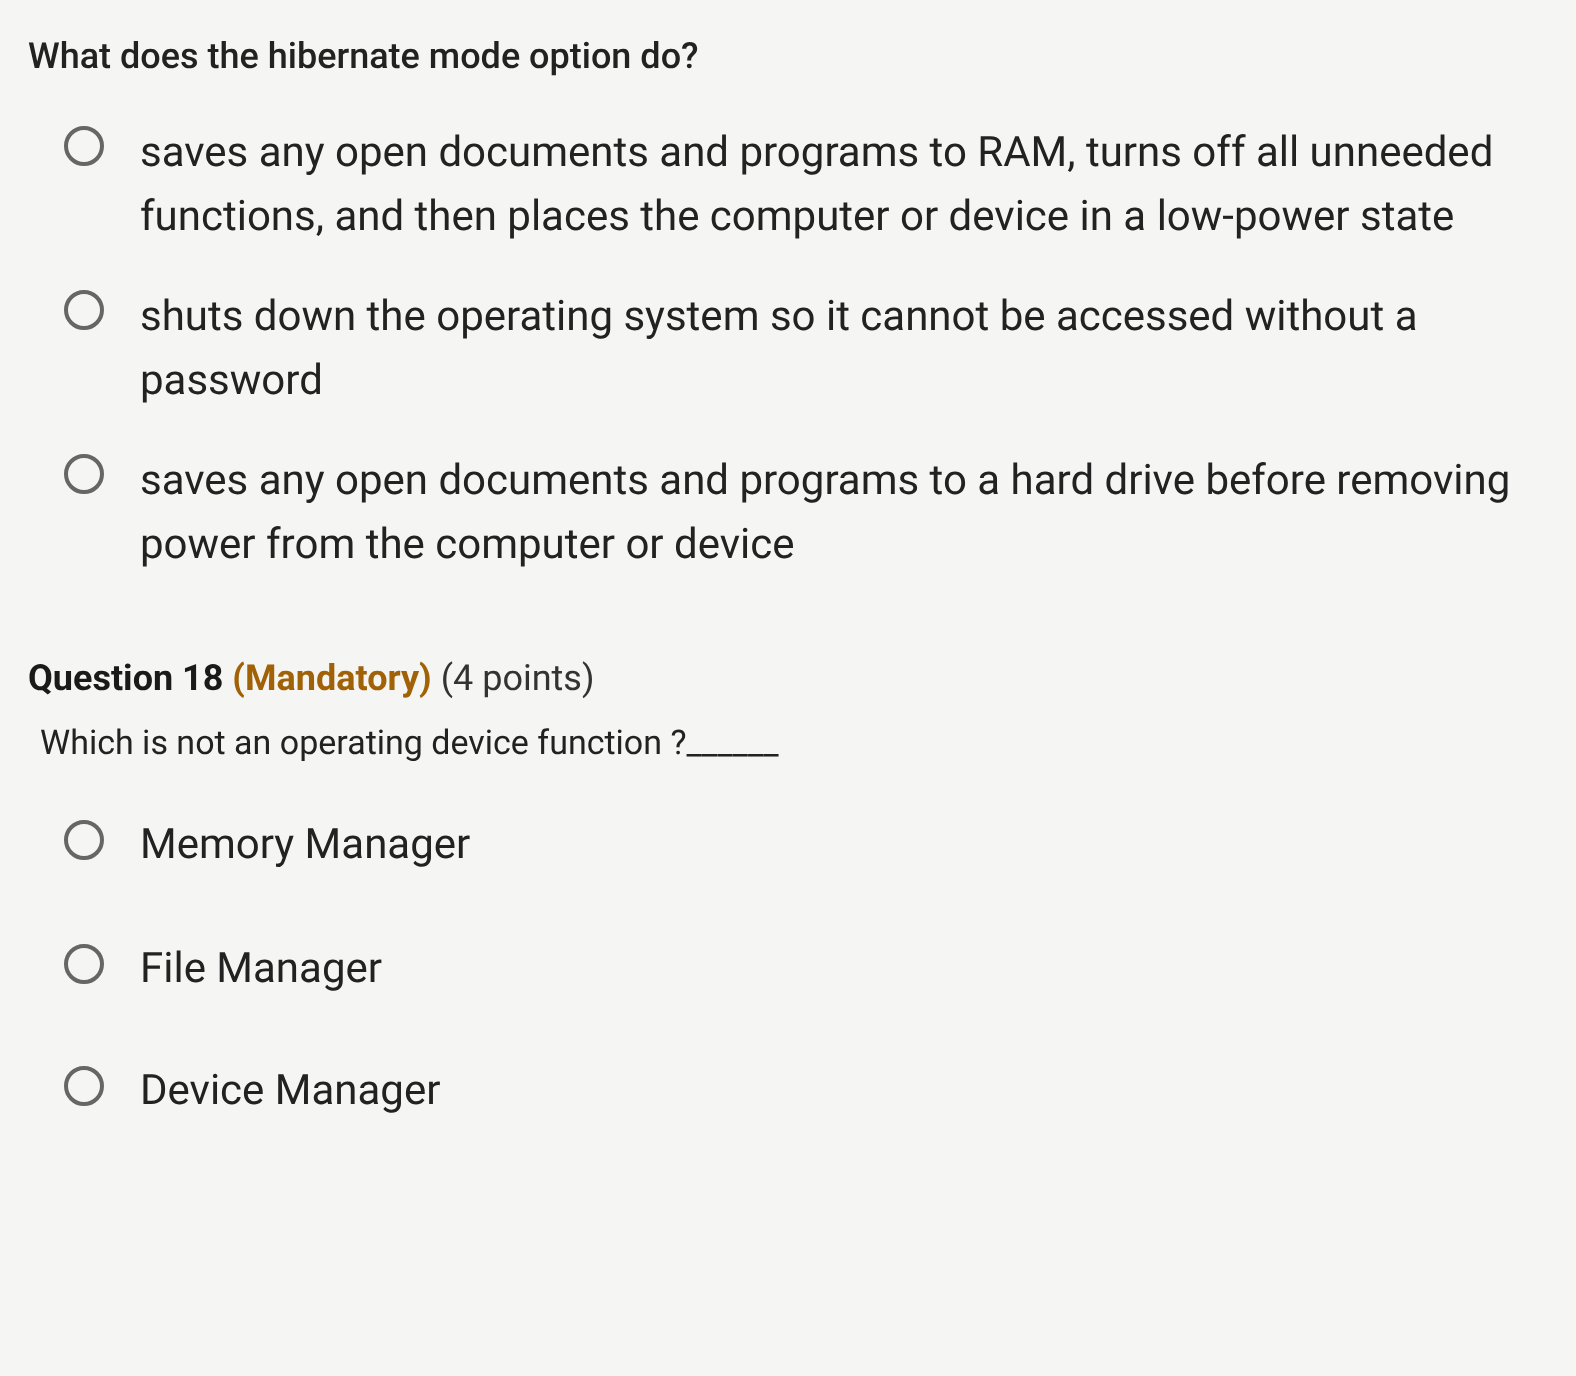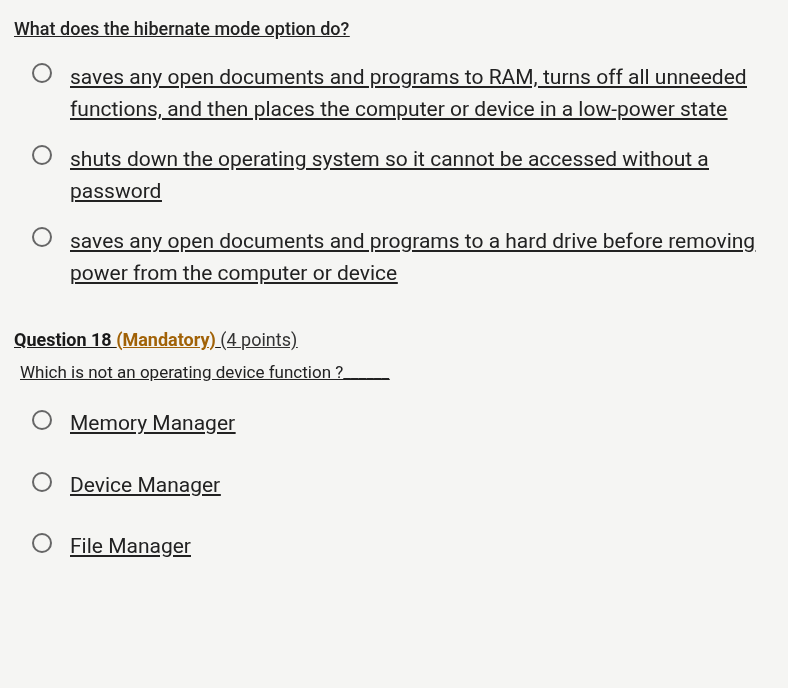--- a/index.html
+++ b/index.html
@@ -1,19 +1,18 @@
 <!DOCTYPE html>
 <html><head>
   <meta charset="utf-8">
   <style>
     * {
       margin: 0;
       padding: 0;
       box-sizing: border-box;
-      text-decoration: underline;
     }
     body {
       font-family: -apple-system, BlinkMacSystemFont, "Segoe UI", Roboto, Helvetica, Arial, sans-serif;
       background: #f5f5f3;
       padding: 18px 14px;
       width: 788px;
       color: #1a1a1a;
     }
     .question-text {
       font-size: 18px;
@@ -103,22 +102,22 @@
   <div class="q2-text">Which is not an operating device function ?______</div>
 
   <div class="q2-options">
     <div class="option-row">
       <div class="radio-circle"></div>
       <div class="option-text">Memory Manager</div>
     </div>
 
     <div class="option-row">
       <div class="radio-circle"></div>
-      <div class="option-text">Device Manager</div>
+      <div class="option-text">File Manager</div>
     </div>
 
     <div class="option-row">
       <div class="radio-circle"></div>
-      <div class="option-text">File Manager</div>
+      <div class="option-text">Device Manager</div>
     </div>
 
   </div>
 </div>
 
 </body></html>

